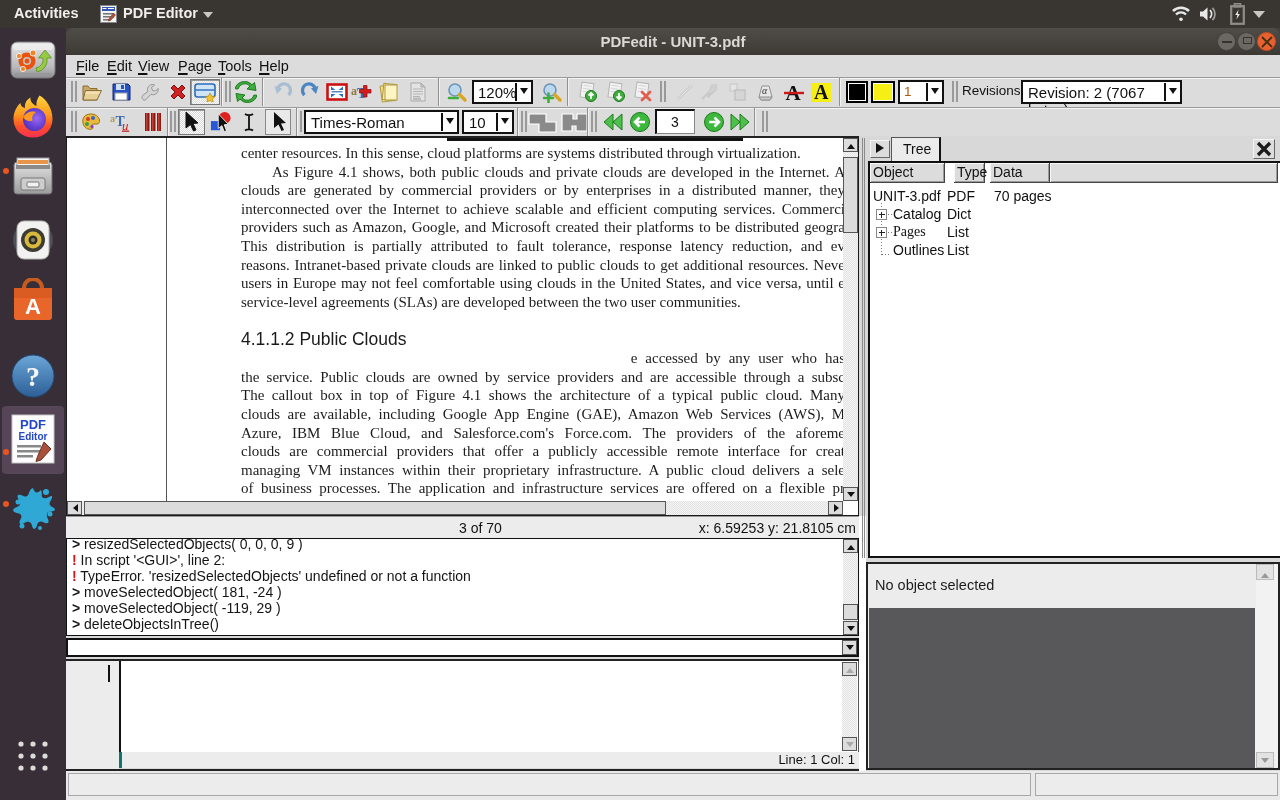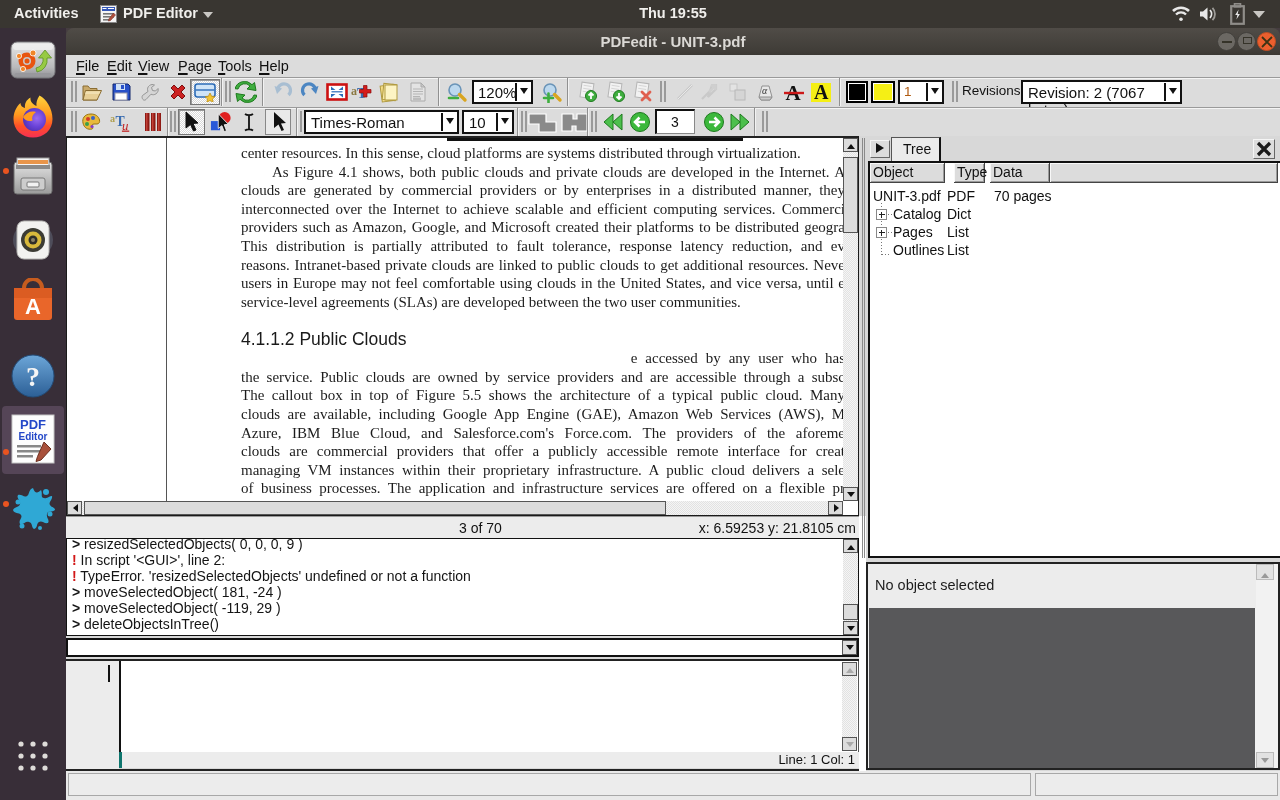--- a/index.html
+++ b/index.html
@@ -95,21 +95,20 @@
     <rect x="2" y="2" width="13" height="4" fill="#3558b8"></rect>
     <rect x="2.5" y="3" width="4" height="1" fill="#fff"></rect>
       <rect x="8" y="3" width="6" height="1" fill="#fff"></rect>
     <rect x="3" y="8" width="11" height="1.6" fill="#777"></rect>
     <rect x="3" y="11" width="11" height="1.6" fill="#777"></rect>
     <rect x="3" y="14" width="7" height="1.6" fill="#777"></rect>
     <path d="M13.5 8 L15.5 10 L10.5 15.5 L8.3 16 L9 13.8 Z" fill="#b0503c" stroke="#7c3328" stroke-width="0.6"></path>
   </svg>
   <div class="abs" style="left:123px;top:5px;">PDF Editor</div>
   <div class="abs" style="left:203px;top:12px;width:0;height:0;border:5px solid transparent;border-top:6px solid #c9c7c3;"></div>
-  <div class="abs" style="left:66px;right:0;top:5px;text-align:center;">Thu 19:55</div>
   <svg class="abs" style="left:1172px;top:6px;" width="18" height="16" viewBox="0 0 18 16">
     <path d="M1 5 A11.3 11.3 0 0 1 17 5" fill="none" stroke="#e8e8e8" stroke-width="2.6"></path>
     <path d="M4 8.5 A7 7 0 0 1 14 8.5" fill="none" stroke="#e8e8e8" stroke-width="2.4"></path>
     <circle cx="9" cy="13.3" r="1.8" fill="#e8e8e8"></circle>
   </svg>
   <svg class="abs" style="left:1199px;top:6px;" width="18" height="16" viewBox="0 0 18 16">
     <path d="M1 5.5 h3 l4.5 -4 v13 l-4.5 -4 h-3 z" fill="#e8e8e8"></path>
     <path d="M11 4 A6 6 0 0 1 11 12" fill="none" stroke="#e8e8e8" stroke-width="1.8"></path>
     <path d="M13.5 1.8 A9 9 0 0 1 13.5 14.2" fill="none" stroke="#9d9b97" stroke-width="1.8"></path>
   </svg>
@@ -495,21 +494,21 @@
       <div class="pl j">providers such as Amazon, Google, and Microsoft created their platforms to be distributed geogra</div>
       <div class="pl j">This distribution is partially attributed to fault tolerance, response latency reduction, and ev</div>
       <div class="pl j">reasons. Intranet-based private clouds are linked to public clouds to get additional resources. Neve</div>
       <div class="pl j">users in Europe may not feel comfortable using clouds in the United States, and vice versa, until e</div>
       <div class="pl">service-level agreements (SLAs) are developed between the two user communities.</div>
     </div>
     <div class="abs" style="left:174px;top:190.5px;font-size:17.5px;color:#1a1a1a;">4.1.1.2 Public Clouds</div>
     <div id="para2" class="ptxt" style="top:211.2px;">
       <div class="pl" style="text-align:right;word-spacing:4.2px;">e accessed by any user who has</div>
       <div class="pl j">the service. Public clouds are owned by service providers and are accessible through a subsc</div>
-      <div class="pl j">The callout box in top of Figure 5.5 shows the architecture of a typical public cloud. Many</div>
+      <div class="pl j">The callout box in top of Figure 4.1 shows the architecture of a typical public cloud. Many</div>
       <div class="pl j">clouds are available, including Google App Engine (GAE), Amazon Web Services (AWS), M</div>
       <div class="pl j">Azure, IBM Blue Cloud, and Salesforce.com's Force.com. The providers of the aforeme</div>
       <div class="pl j">clouds are commercial providers that offer a publicly accessible remote interface for creat</div>
       <div class="pl j">managing VM instances within their proprietary infrastructure. A public cloud delivers a sele</div>
       <div class="pl j">of business processes. The application and infrastructure services are offered on a flexible pr</div>
     </div>
     <div class="vsb" style="right:0;top:0;bottom:14px;">
       <div class="sbtn" style="top:0;">
           <div class="tri-u"></div>
         </div>
@@ -599,21 +598,21 @@
       <div class="trow" style="top:24px;">
           <span style="position:absolute;left:3px;">UNIT-3.pdf</span>
           <span style="position:absolute;left:77px;">PDF</span>
           <span style="position:absolute;left:124px;">70 pages</span>
         </div>
       <div class="trow" style="top:42px;">
           <span style="position:absolute;left:23px;">Catalog</span>
           <span style="position:absolute;left:77px;">Dict</span>
         </div>
       <div class="trow" style="top:60px;">
-          <span style="position:absolute;left:23px;">Pages</span>
+          <span style="position:absolute;left:23px;font-family:Liberation Serif, serif;">Pages</span>
           <span style="position:absolute;left:77px;">List</span>
         </div>
       <div class="trow" style="top:78px;">
           <span style="position:absolute;left:23px;">Outlines</span>
           <span style="position:absolute;left:77px;">List</span>
         </div>
       <div class="abs dotv" style="left:11px;top:40px;height:52px;"></div>
       <div class="abs doth" style="left:12px;top:91px;width:8px;"></div>
       <div class="exp" style="top:46px;"></div>
       <div class="exp" style="top:64px;"></div>

